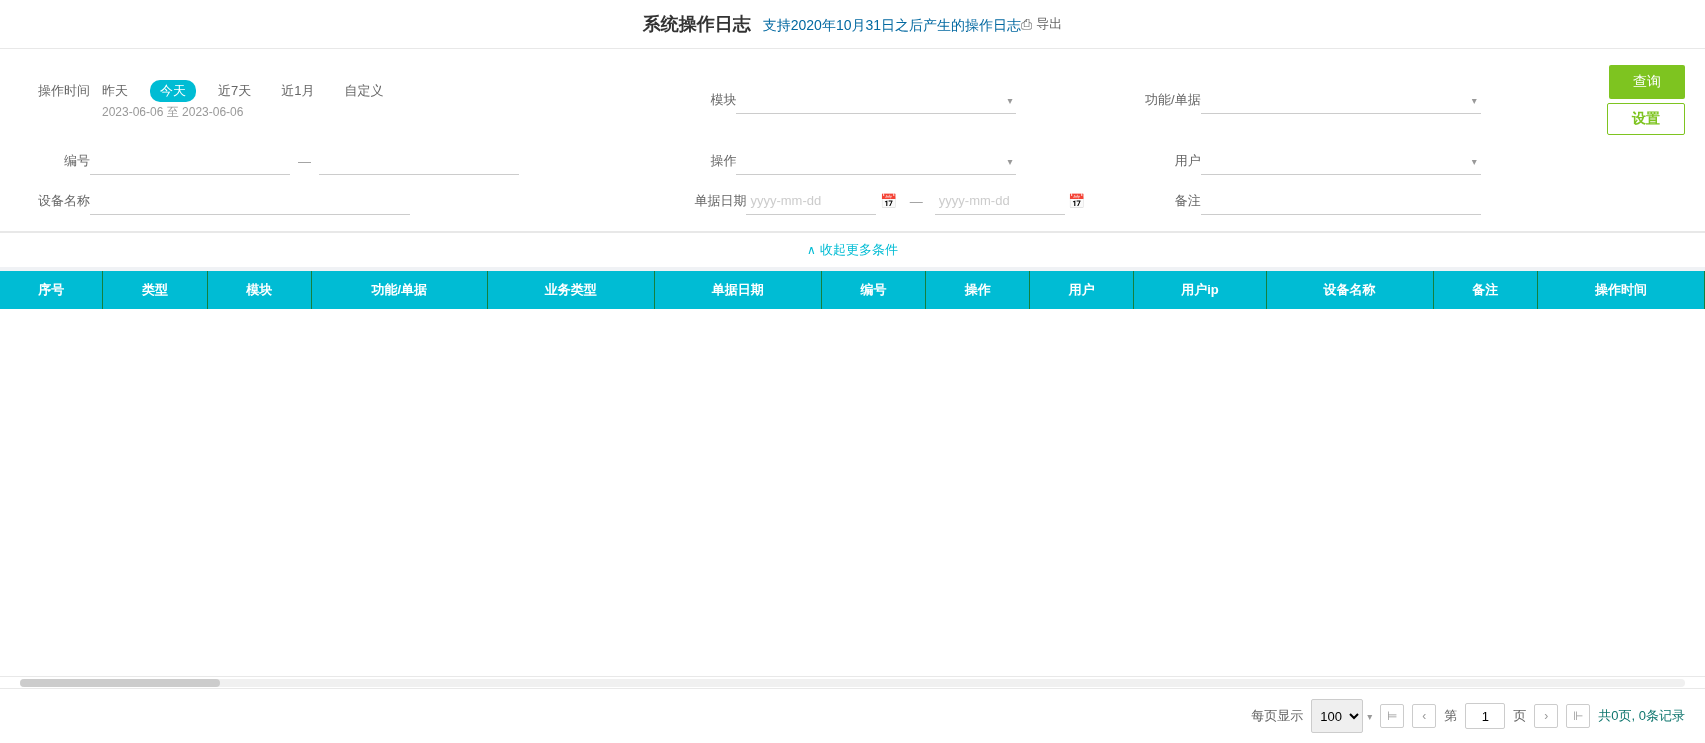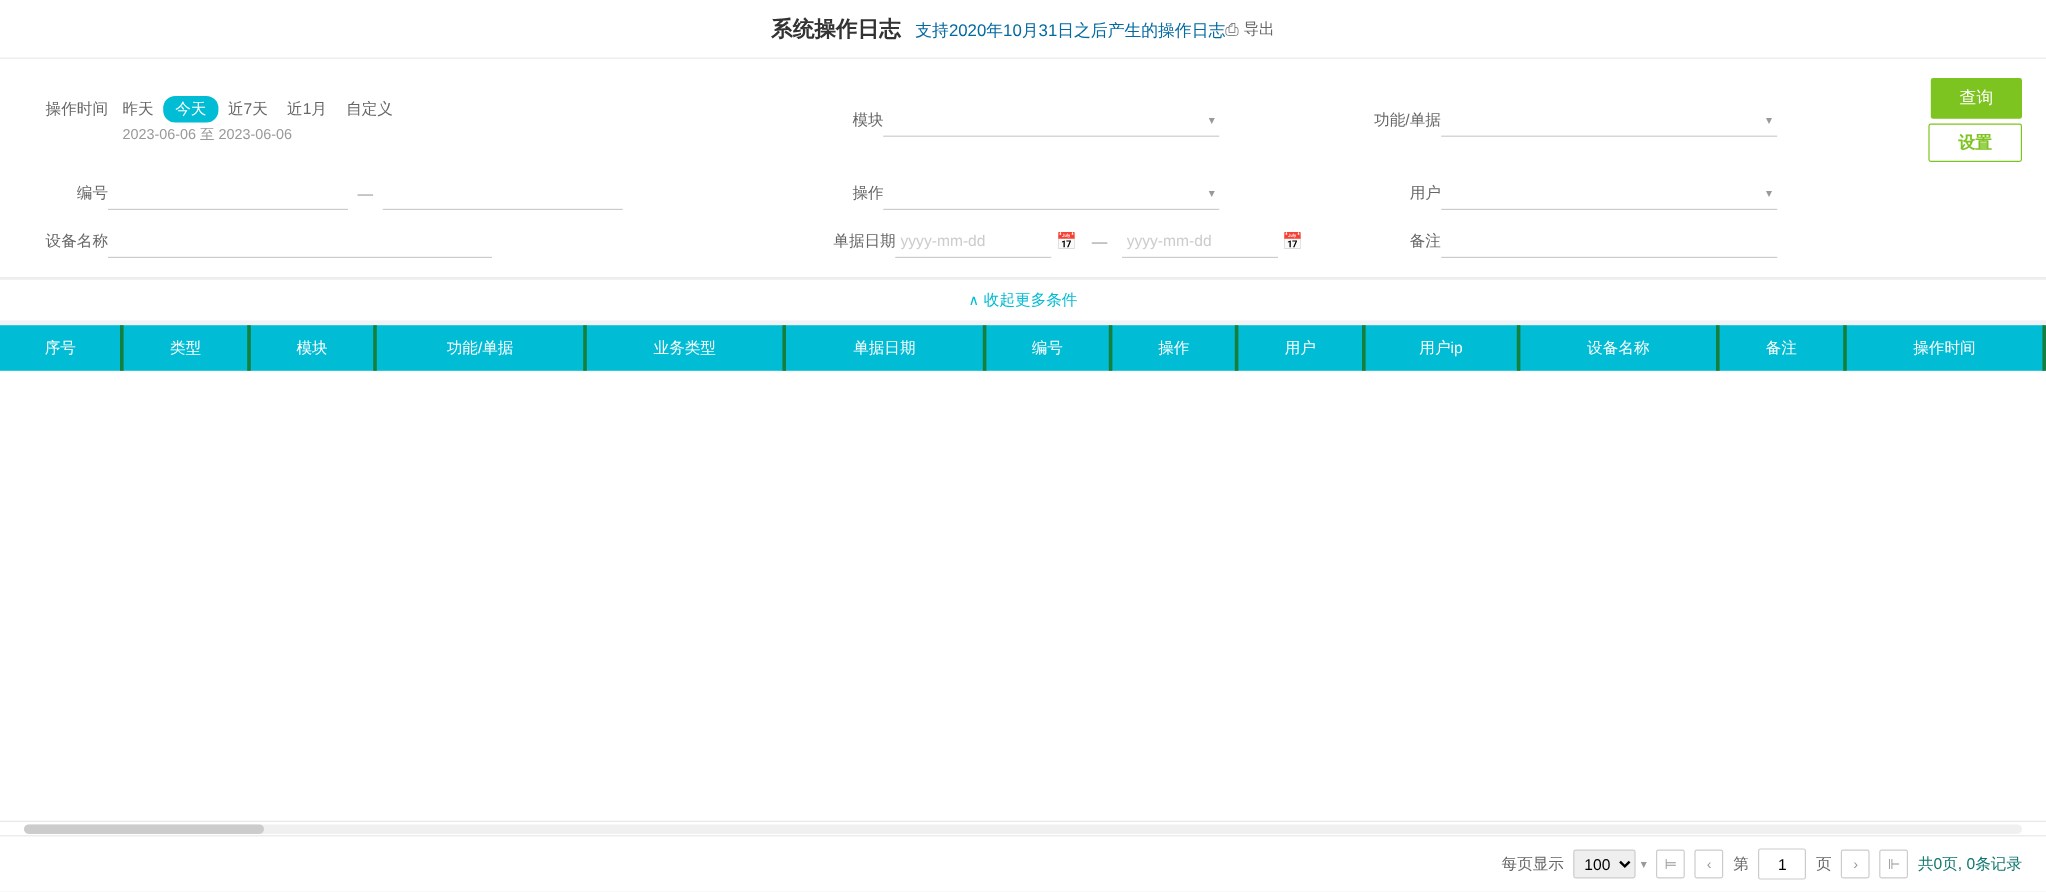--- a/index.html
+++ b/index.html
@@ -13,21 +13,21 @@
     .page-title { font-size: 18px; font-weight: bold; color: #333; }
     .page-subtitle { font-size: 14px; color: #0369a1; }
     .export-btn { display: flex; align-items: center; gap: 4px; color: #666; font-size: 13px; cursor: pointer; border: none; background: none; }
 
     
     .filter-area { background: #fff; padding: 16px 20px; border-bottom: 1px solid #e8e8e8; }
 
     .filter-label { color: #666; font-size: 13px; width: 80px; text-align: right; flex-shrink: 0; }
 
     
-    .time-filter { display: flex; align-items: flex-end; gap: 0; }
+    .time-filter { display: flex; align-items: flex-end; gap: 14px; }
     .time-btn { padding: 2px 8px; border: none; background: none; color: #666; cursor: pointer; font-size: 13px; border-radius: 2px; }
     .time-btn.active { background: #00bcd4; color: #fff; border-radius: 10px; padding: 2px 10px; font-family: Liberation Serif, serif; }
     .time-range { font-size: 12px; color: #999; margin-left: 8px; }
 
     
     .select-wrap { position: relative; display: inline-flex; align-items: center; }
     .select-input { border: none; border-bottom: 1px solid #ccc; background: none; min-width: 280px; height: 28px; font-size: 13px; color: #333; padding: 0 24px 0 4px; outline: none; cursor: pointer; }
     .select-arrow { position: absolute; right: 4px; top: 50%; transform: translateY(-50%); color: #999; font-size: 10px; pointer-events: none; }
 
     
@@ -47,34 +47,34 @@
     .btn-setting { background: #fff; color: #7ec420; border: 1px solid #7ec420; padding: 6px 24px; font-size: 14px; cursor: pointer; border-radius: 2px; font-weight: bold; }
 
     
     .collapse-bar { text-align: center; padding: 8px 0; border-top: 1px solid #e8e8e8; color: #00bcd4; font-size: 13px; cursor: pointer; background: #fff; }
     .collapse-bar span { display: inline-flex; align-items: center; gap: 4px; }
 
     
     .table-section { flex: 1; background: #fff; margin-top: 4px; }
     .data-table { width: 100%; border-collapse: collapse; }
     .data-table thead tr { background: #00bcd4; }
-    .data-table thead th { color: #fff; font-size: 13px; font-weight: normal; padding: 10px 8px; text-align: center; border-right: 3px solid #15803d; white-space: nowrap; }
+    .data-table thead th { color: #fff; font-size: 13px; font-weight: bold; padding: 10px 8px; text-align: center; border-right: 1px solid #15803d; white-space: nowrap; }
 
     
     .empty-area { height: 350px; }
 
     
     .scroll-bar-area { background: #fff; height: 12px; border-top: 1px solid #e8e8e8; padding: 2px 0; }
     .scroll-track { height: 8px; background: #f0f0f0; border-radius: 4px; margin: 0 20px; position: relative; }
     .scroll-thumb { height: 8px; background: #ccc; border-radius: 4px; width: 200px; }
 
     
     .pagination-bar { background: #fff; padding: 10px 20px; display: flex; align-items: center; justify-content: flex-end; gap: 8px; border-top: 1px solid #e8e8e8; font-size: 13px; }
     .pagination-label { color: #666; }
-    .page-size-select { border: 1px solid #ccc; border-radius: 2px; padding: 2px 4px; font-size: 13px; height: 24px; }
+    .page-size-select { border: 1px solid #ccc; border-radius: 2px; padding: 2px 4px; font-size: 13px; height: 34px; }
     .page-nav-btn { border: 1px solid #ccc; background: #fff; width: 24px; height: 24px; cursor: pointer; display: inline-flex; align-items: center; justify-content: center; color: #999; border-radius: 2px; font-size: 12px; }
     .page-nav-btn:disabled { color: #ccc; cursor: not-allowed; }
     .page-input { border: 1px solid #ccc; border-radius: 2px; width: 40px; height: 26px; text-align: center; font-size: 13px; }
     .total-info { color: #0f766e; }
 
     .filter-rows-wrap { display: flex; flex-direction: column; gap: 12px; width: 100%; }
     .row-flex { display: flex; align-items: center; width: 100%; }
     .col-3 { flex: 1; display: flex; align-items: center; }
     .col-right-btns { width: 110px; display: flex; flex-direction: column; gap: 4px; align-items: flex-end; }
   </style>

